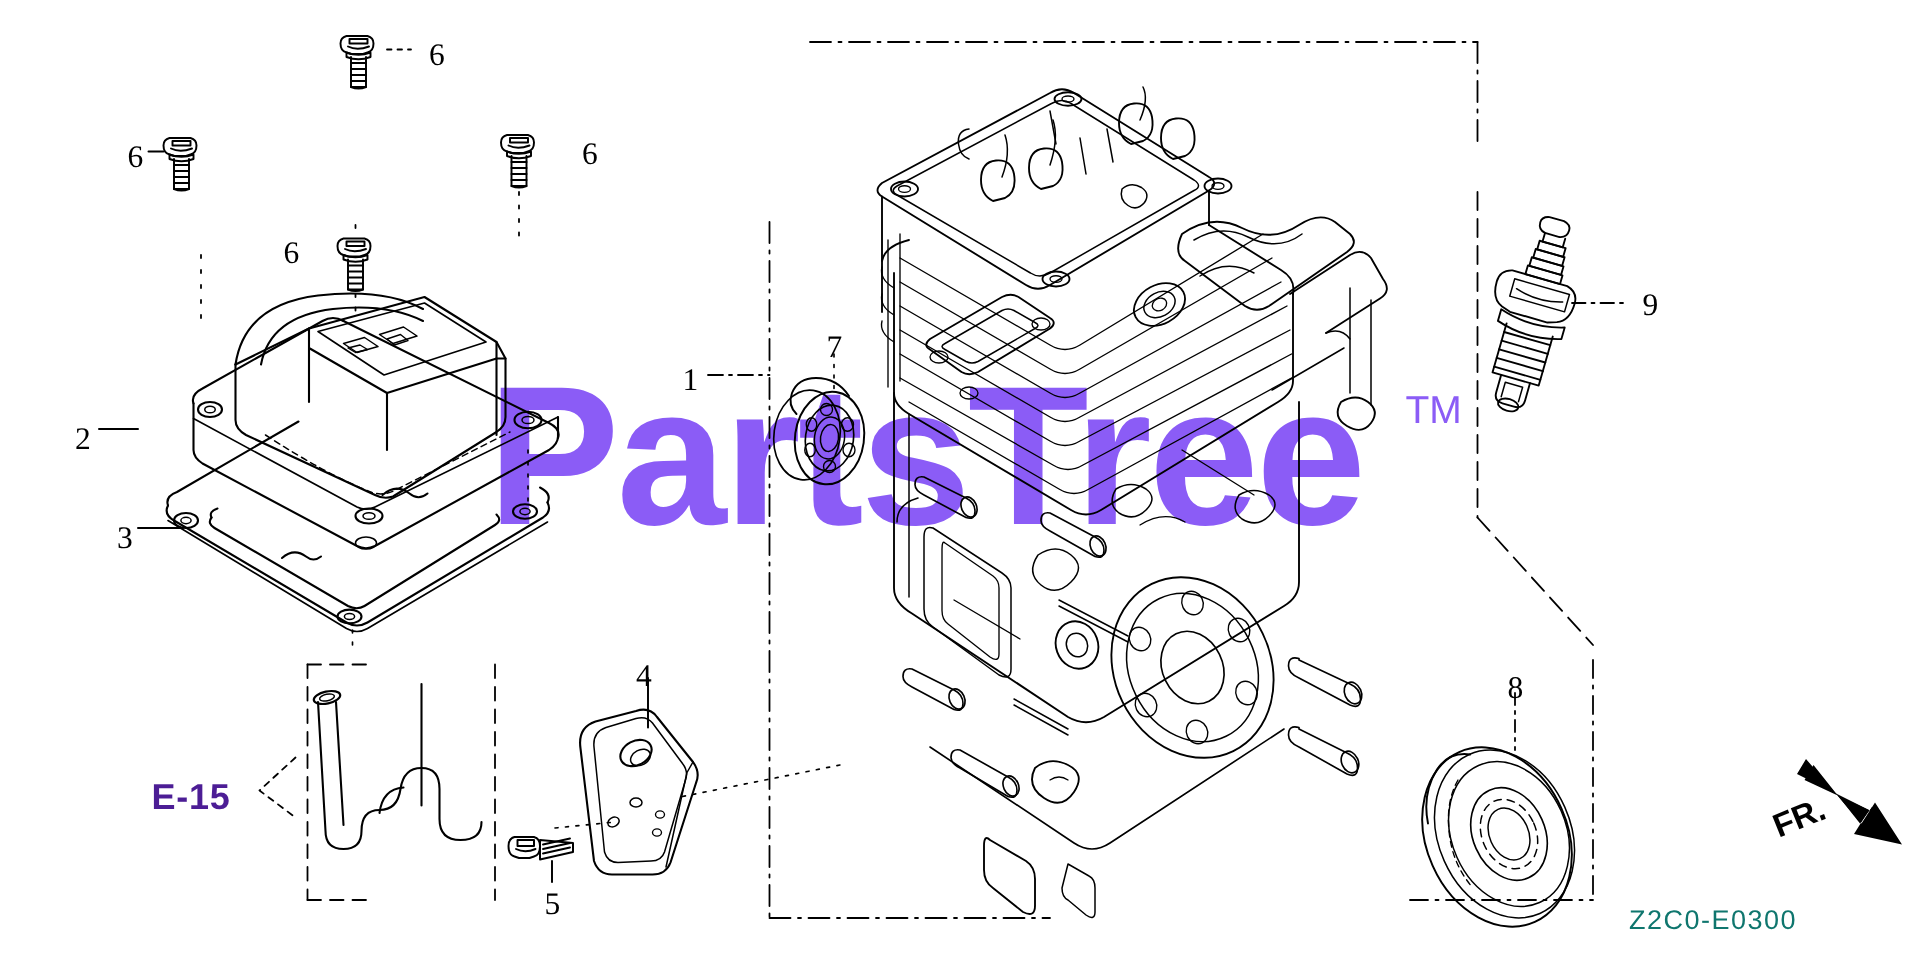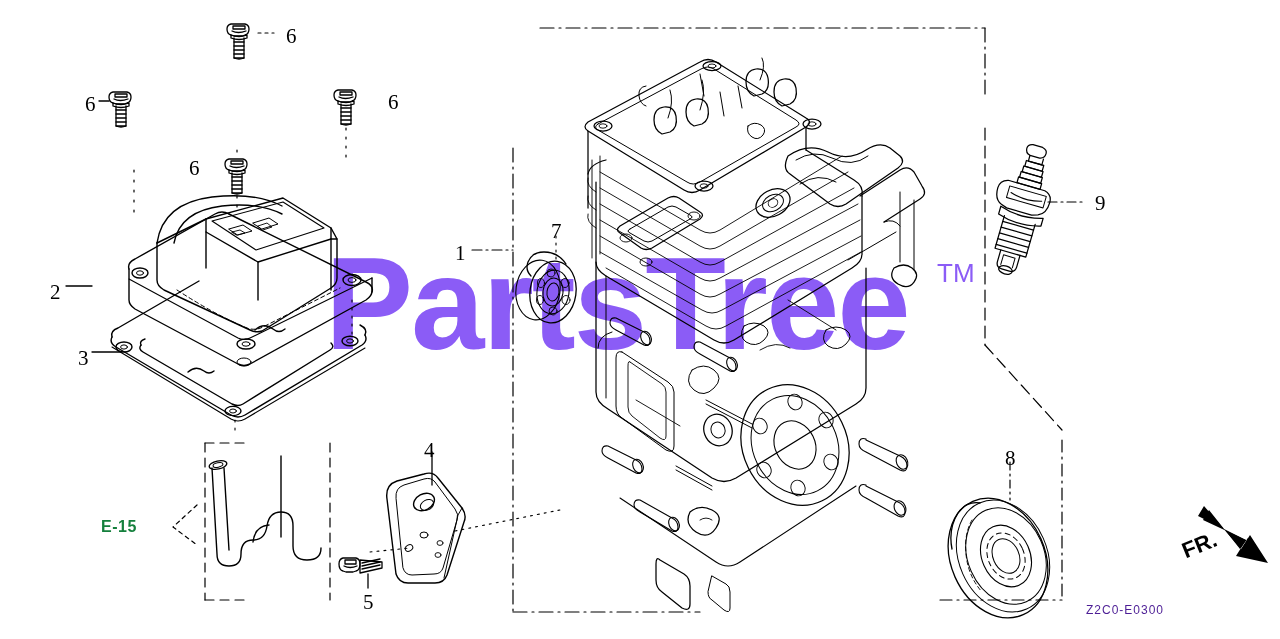--- a/index.html
+++ b/index.html
@@ -6,26 +6,26 @@
   html,body{margin:0;padding:0;background:#ffffff;}
   body{width:1280px;height:639px;overflow:hidden;
        font-family:"Liberation Serif", serif; color:#000;}
   #stage{position:relative;width:1280px;height:639px;background:#fff;}
   #stage svg{position:absolute;left:0;top:0;}
   .layer{position:absolute;left:0;top:0;width:1280px;height:639px;}
 
   .callout{position:absolute;font-family:"Liberation Serif",serif;
            font-size:21px;color:#000;line-height:1;}
   .e15{position:absolute;font-family:"Liberation Sans",sans-serif;
-       font-weight:bold;font-size:16px;letter-spacing:0.5px;color:#15803d;}
+       font-weight:bold;font-size:24px;letter-spacing:0.5px;color:#4c1d95;}
   .frlabel{position:absolute;font-family:"Liberation Sans",sans-serif;
            font-weight:bold;font-size:22px;color:#000;
            transform:rotate(-22deg);transform-origin:left bottom;}
   .partcode{position:absolute;font-family:"Liberation Sans",sans-serif;
-            font-size:12px;color:#4c1d95;letter-spacing:1px;}
+            font-size:18px;color:#0f766e;letter-spacing:1px;}
   .wm{position:absolute;color:#8b5cf6;font-family:"Liberation Sans",sans-serif;
       font-weight:bold;-webkit-user-select:none;user-select:none;}
   .wm-main{font-size:132px;left:325px;top:228px;letter-spacing:-2px;}
   .wm-tm{font-size:26px;left:915px;top:258px;font-weight:normal;padding-left:22px;}
 </style>
 </head>
 <body>
 
 <div id="stage">
 

